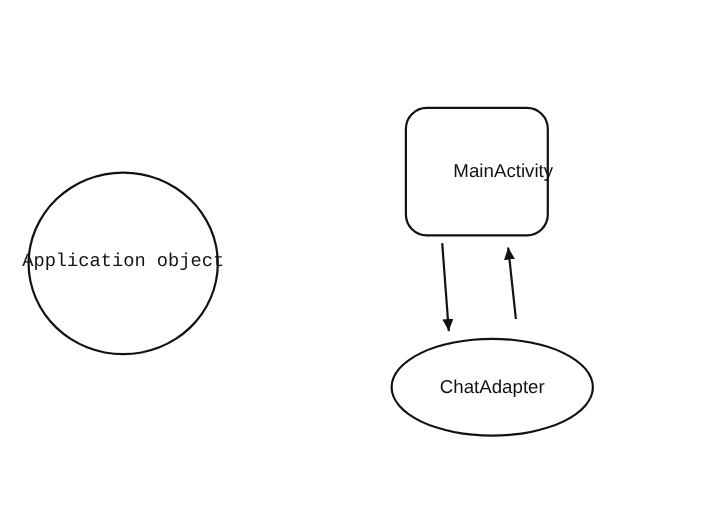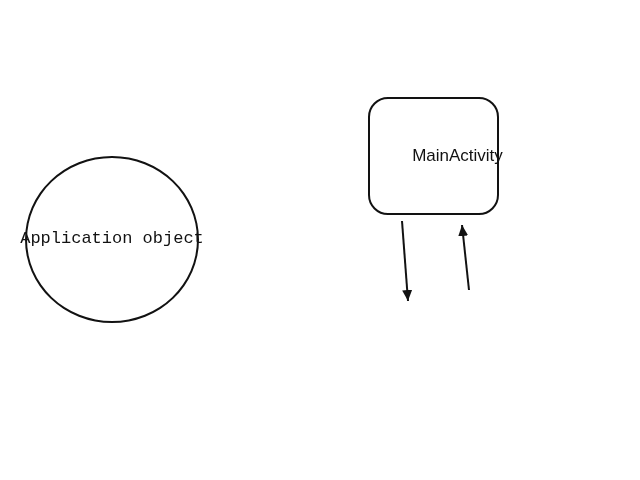--- a/index.html
+++ b/index.html
@@ -43,14 +43,17 @@
   </svg>
 
   <div class="node node-circle">
     <span class="node-label">Application object</span>
   </div>
 
   <div class="node node-rrect">
     <span class="node-label">MainActivity</span>
   </div>
 
+  <div class="node node-ellipse">
+    <span class="node-label">ChatAdapter</span>
+  </div>
 
 </div>
 
 </body></html>

